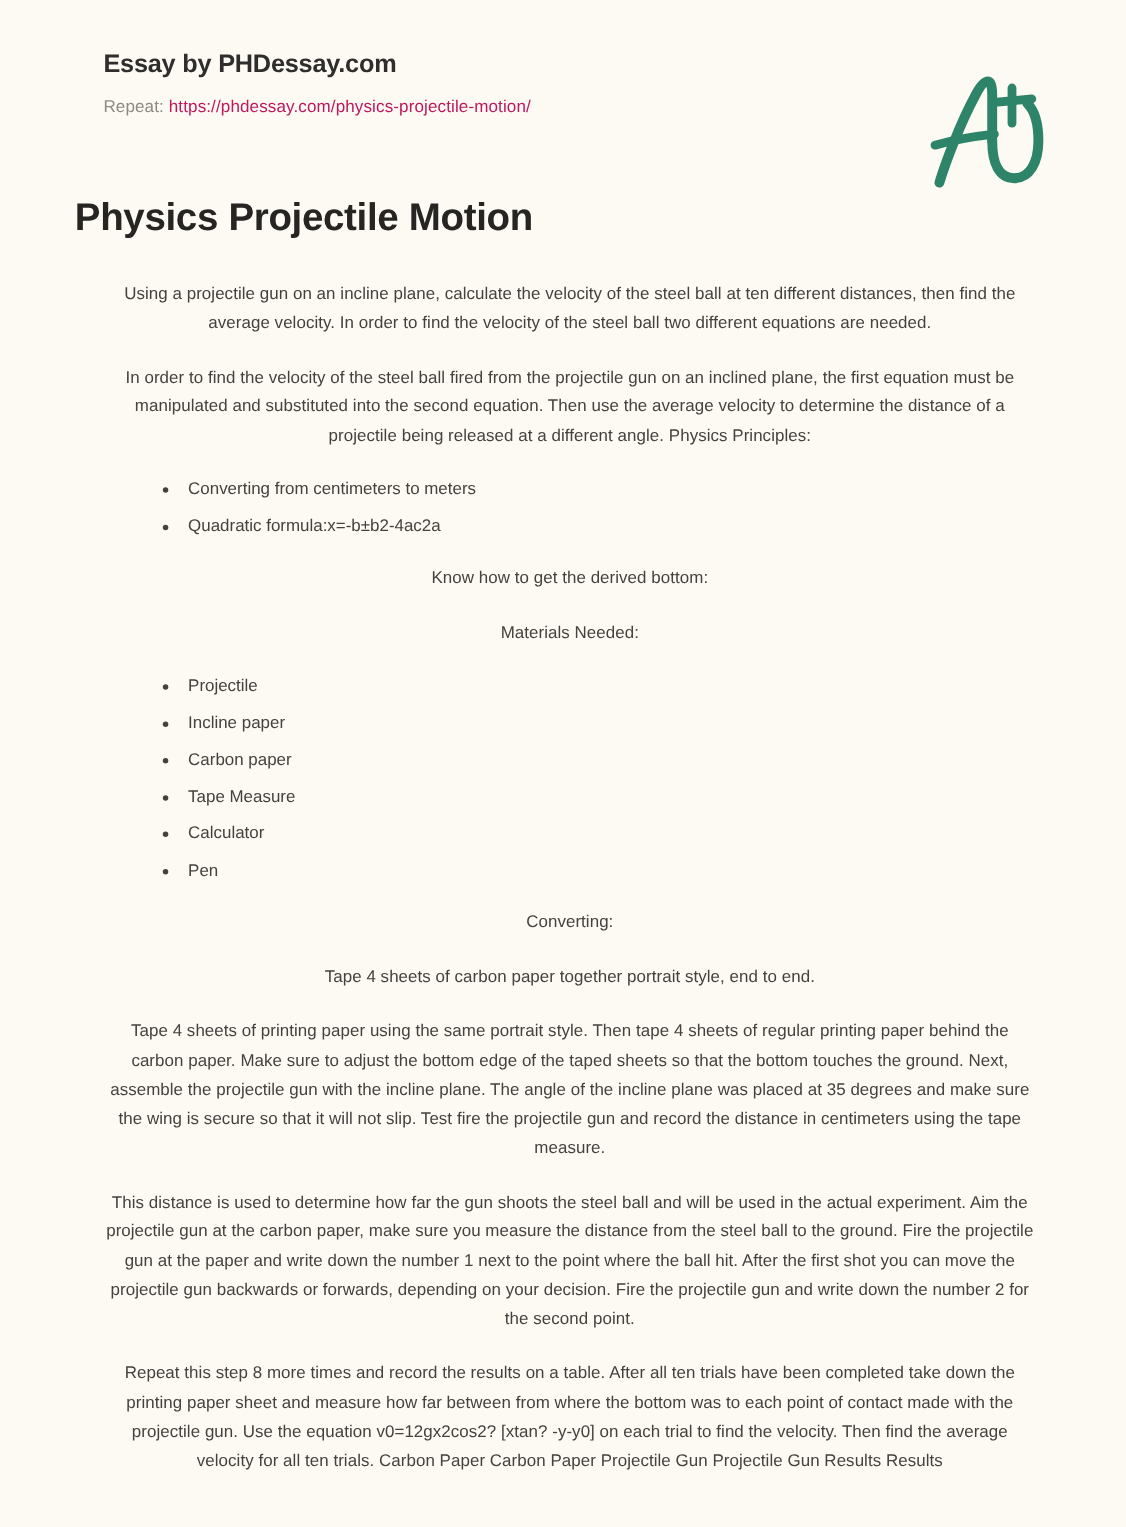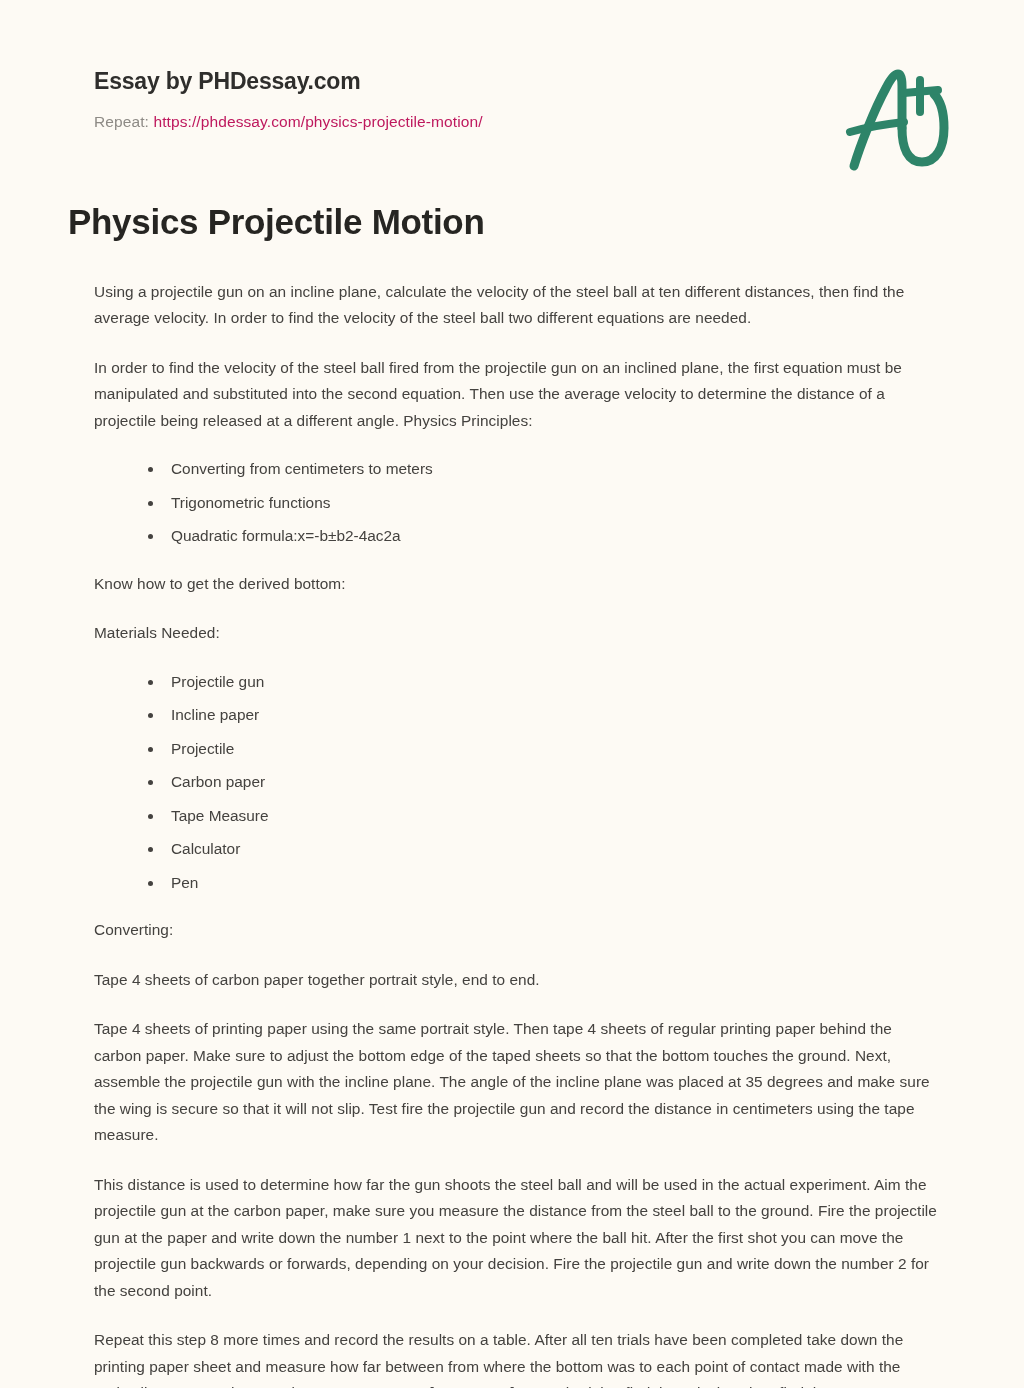--- a/index.html
+++ b/index.html
@@ -19,21 +19,21 @@
     position: relative;
     width: 1024px;
     height: 1388px;
     background: #fdfaf4;
     box-sizing: border-box;
   }
 
   
   .header {
     position: relative;
-    padding: 68px 64px 0 94px;
+    padding: 44px 64px 0 94px;
     box-sizing: border-box;
   }
 
   .brand-line {
     font-size: 23px;
     font-weight: bold;
     letter-spacing: -0.2px;
     color: #2f2e2c;
     line-height: 1.2;
   }
@@ -75,20 +75,21 @@
     padding: 36px 82px 0 94px;
     box-sizing: border-box;
   }
 
   .content p {
     margin: 0 0 23px 0;
     font-size: 15.4px;
     line-height: 26.5px;
     color: #44423f;
     letter-spacing: 0.05px;
+    text-align: center;
   }
 
   .content ul {
     margin: 0 0 23px 0;
     padding-left: 44px;
     list-style: none;
   }
 
   .content ul li {
     position: relative;
@@ -143,32 +144,30 @@
   <h1 class="title">Physics Projectile Motion</h1>
 
   <div class="content">
 
     <p>Using a projectile gun on an incline plane, calculate the velocity of the steel ball at ten different distances, then find the average velocity. In order to find the velocity of the steel ball two different equations are needed.</p>
 
     <p>In order to find the velocity of the steel ball fired from the projectile gun on an inclined plane, the first equation must be manipulated and substituted into the second equation. Then use the average velocity to determine the distance of a projectile being released at a different angle. Physics Principles:</p>
 
     <ul>
       <li><span>Converting from centimeters to meters</span></li>
-      <li><span>Trigonometric functions</span></li>
       <li><span>Quadratic formula:x=-b±b2-4ac2a</span></li>
     </ul>
 
     <p>Know how to get the derived bottom:</p>
 
     <p>Materials Needed:</p>
 
     <ul>
-      <li><span>Projectile gun</span></li>
+      <li><span>Projectile</span></li>
       <li><span>Incline paper</span></li>
-      <li><span>Projectile</span></li>
       <li><span>Carbon paper</span></li>
       <li><span>Tape Measure</span></li>
       <li><span>Calculator</span></li>
       <li><span>Pen</span></li>
     </ul>
 
 
     <p>Converting:</p>
 
     <p>Tape 4 sheets of carbon paper together portrait style, end to end.</p>

